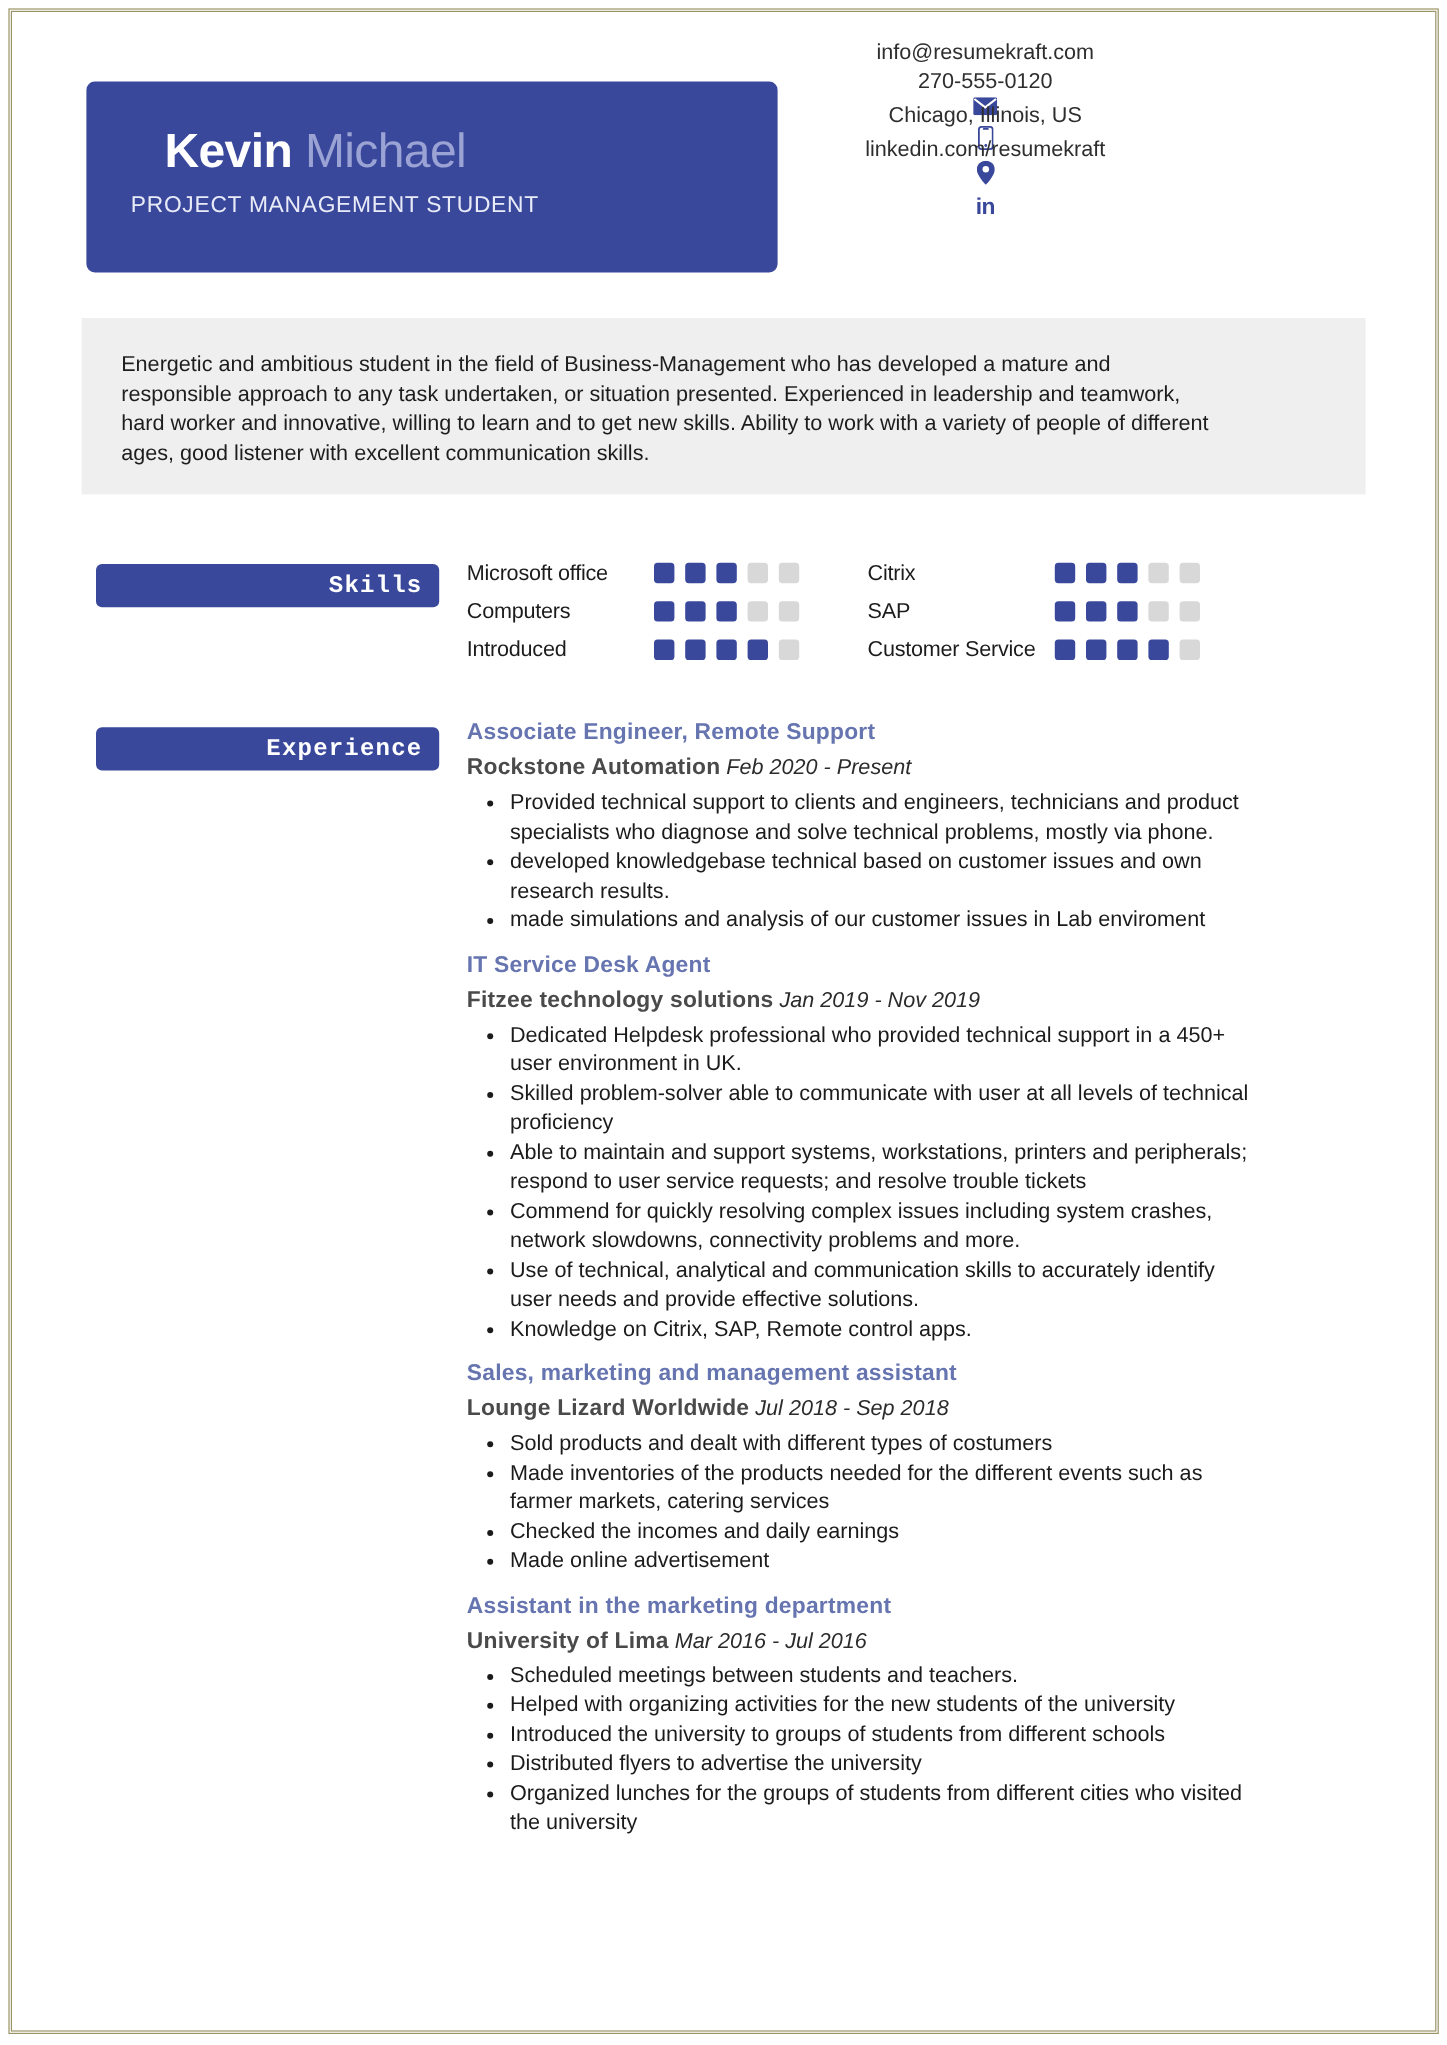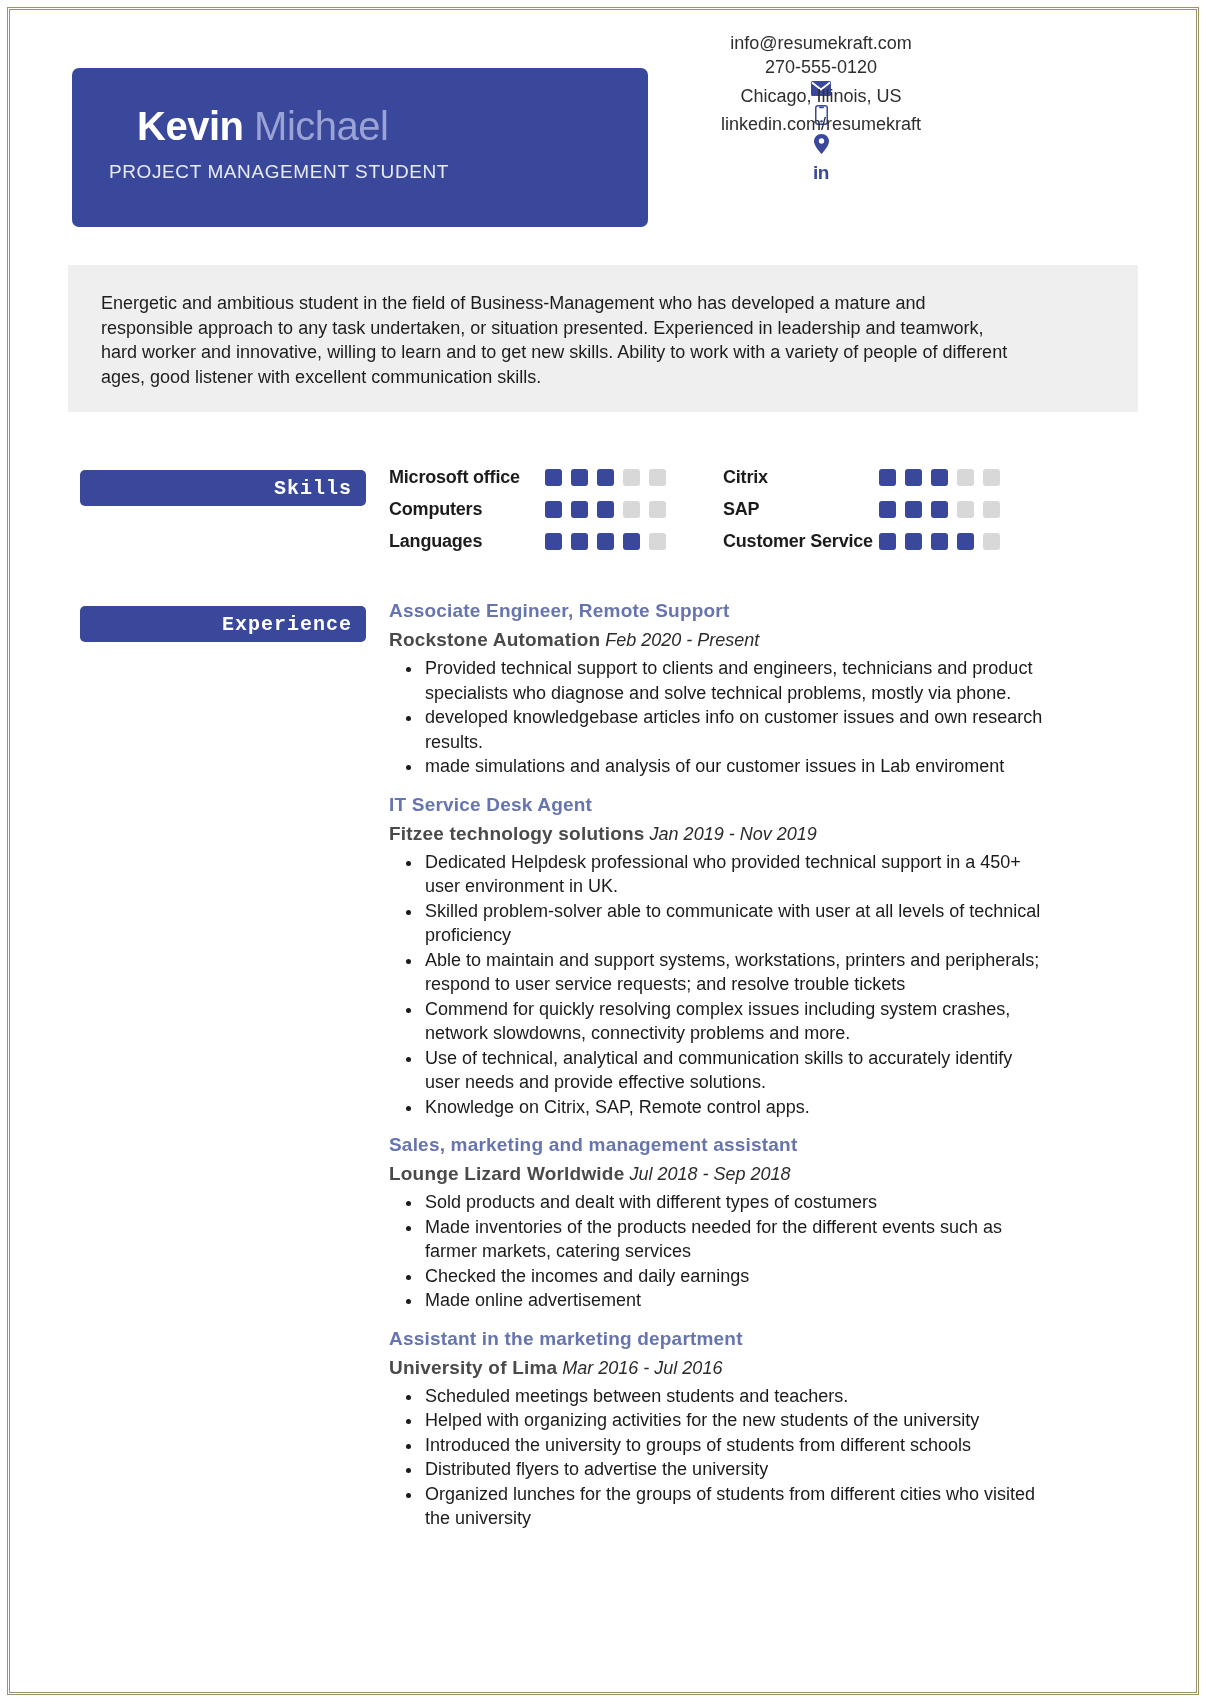--- a/index.html
+++ b/index.html
@@ -68,21 +68,21 @@
     display:flex;align-items:center;justify-content:flex-end;
     padding-right:14px;
   }
   #skills-badge{top:470px;}
   #experience-badge{top:606px;}
   
   .skills-grid{
     position:absolute;left:389px;top:461px;width:660px;
     display:grid;grid-template-columns:334px 326px;column-gap:0;
   }
-  .skills-col{display:flex;flex-direction:column;font-weight:bold;}
+  .skills-col{display:flex;flex-direction:column;}
   .skill-row{display:flex;align-items:center;height:32px;}
   .skill-label{width:156px;font-size:18px;color:#1c1c1c;letter-spacing:-0.2px;}
   .squares{display:flex;gap:9px;}
   .square{width:17px;height:17px;border-radius:3px;background:var(--muted-square);}
   .square.filled{background:var(--accent);}
   
   .jobs{
     position:absolute;left:389px;top:600px;width:660px;
   }
   .job{margin-bottom:0;}
@@ -170,21 +170,21 @@
     <span class="squares">
           <span class="square filled"></span>
           <span class="square filled"></span>
           <span class="square filled"></span>
           <span class="square"></span>
           <span class="square"></span>
         </span>
   </div>
 
   <div class="skill-row">
-    <span class="skill-label">Languages</span>
+    <span class="skill-label">Introduced</span>
     <span class="squares">
           <span class="square filled"></span>
           <span class="square filled"></span>
           <span class="square filled"></span>
           <span class="square filled"></span>
           <span class="square"></span>
         </span>
   </div>
 </div>
   <div class="skills-col">
@@ -226,21 +226,21 @@
 <div class="section-badge" id="experience-badge">Experience</div>
 <div class="jobs">
   <div class="job">
     <div class="job-title">Associate Engineer, Remote Support</div>
     <div class="job-meta">
       <span class="company">Rockstone Automation</span>
       <span class="dates">Feb 2020 - Present</span>
     </div>
     <ul>
         <li>Provided technical support to clients and engineers, technicians and product specialists who diagnose and solve technical problems, mostly via phone.</li>
-        <li>developed knowledgebase articles info on customer issues and own research results.</li>
+        <li>developed knowledgebase technical based on customer issues and own research results.</li>
         <li>made simulations and analysis of our customer issues in Lab enviroment</li>
       </ul>
   </div>
 
   <div class="job">
     <div class="job-title">IT Service Desk Agent</div>
     <div class="job-meta">
       <span class="company">Fitzee technology solutions</span>
       <span class="dates">Jan 2019 - Nov 2019</span>
     </div>

